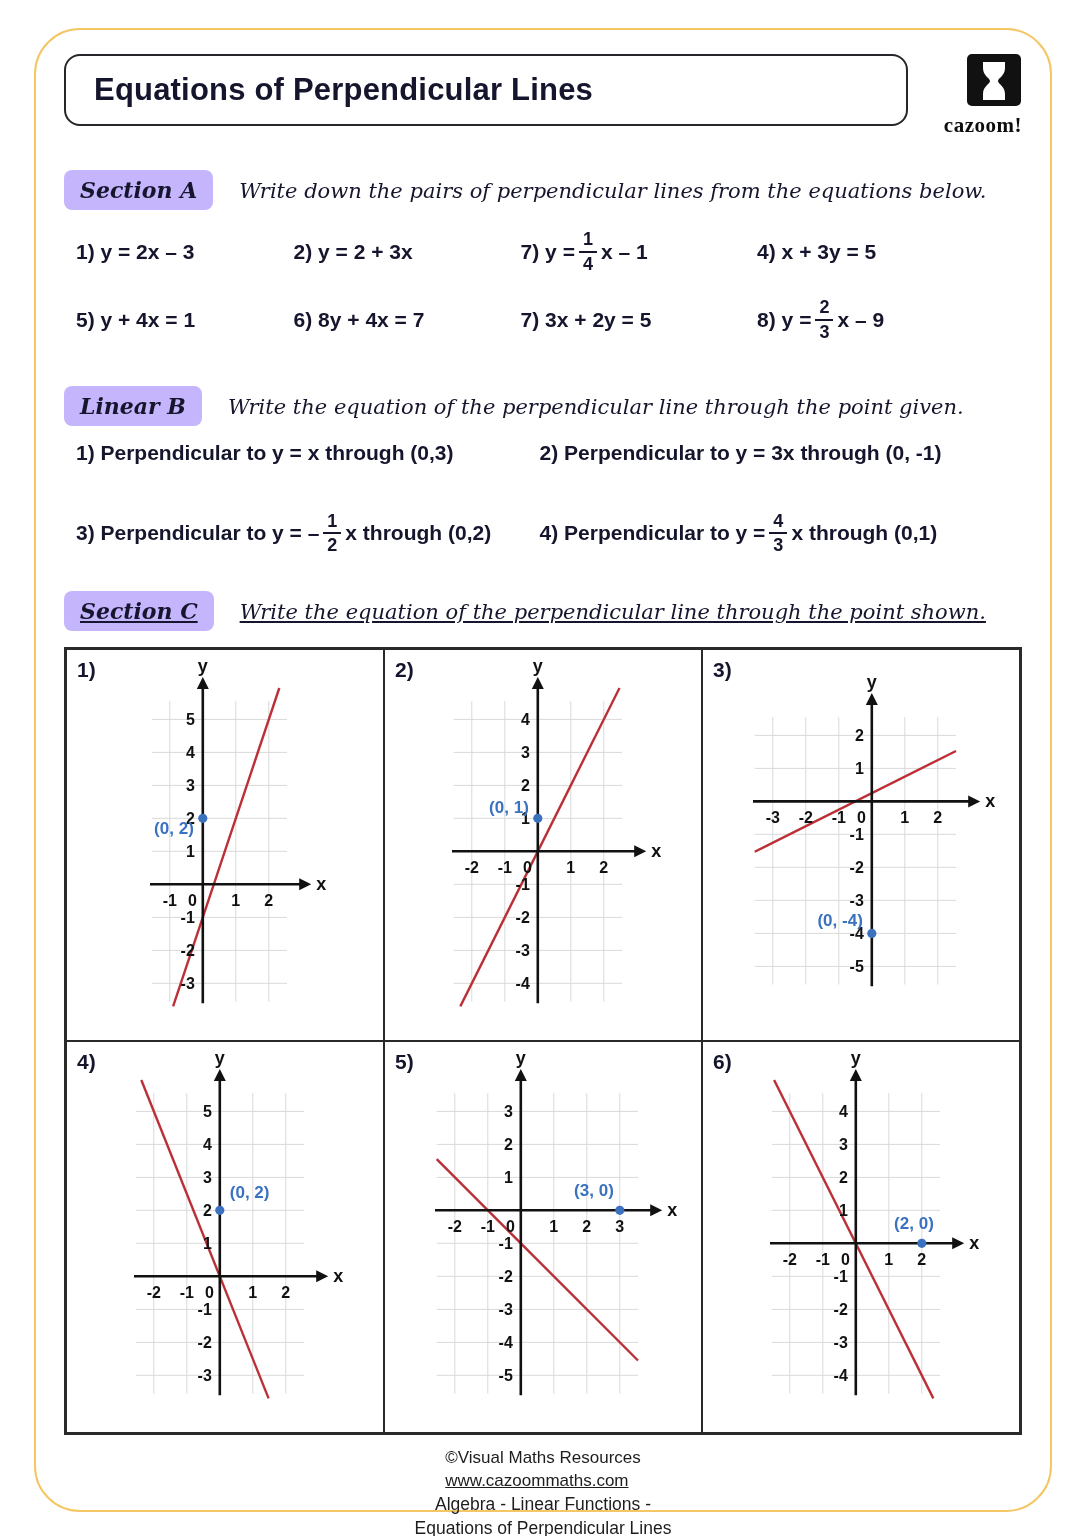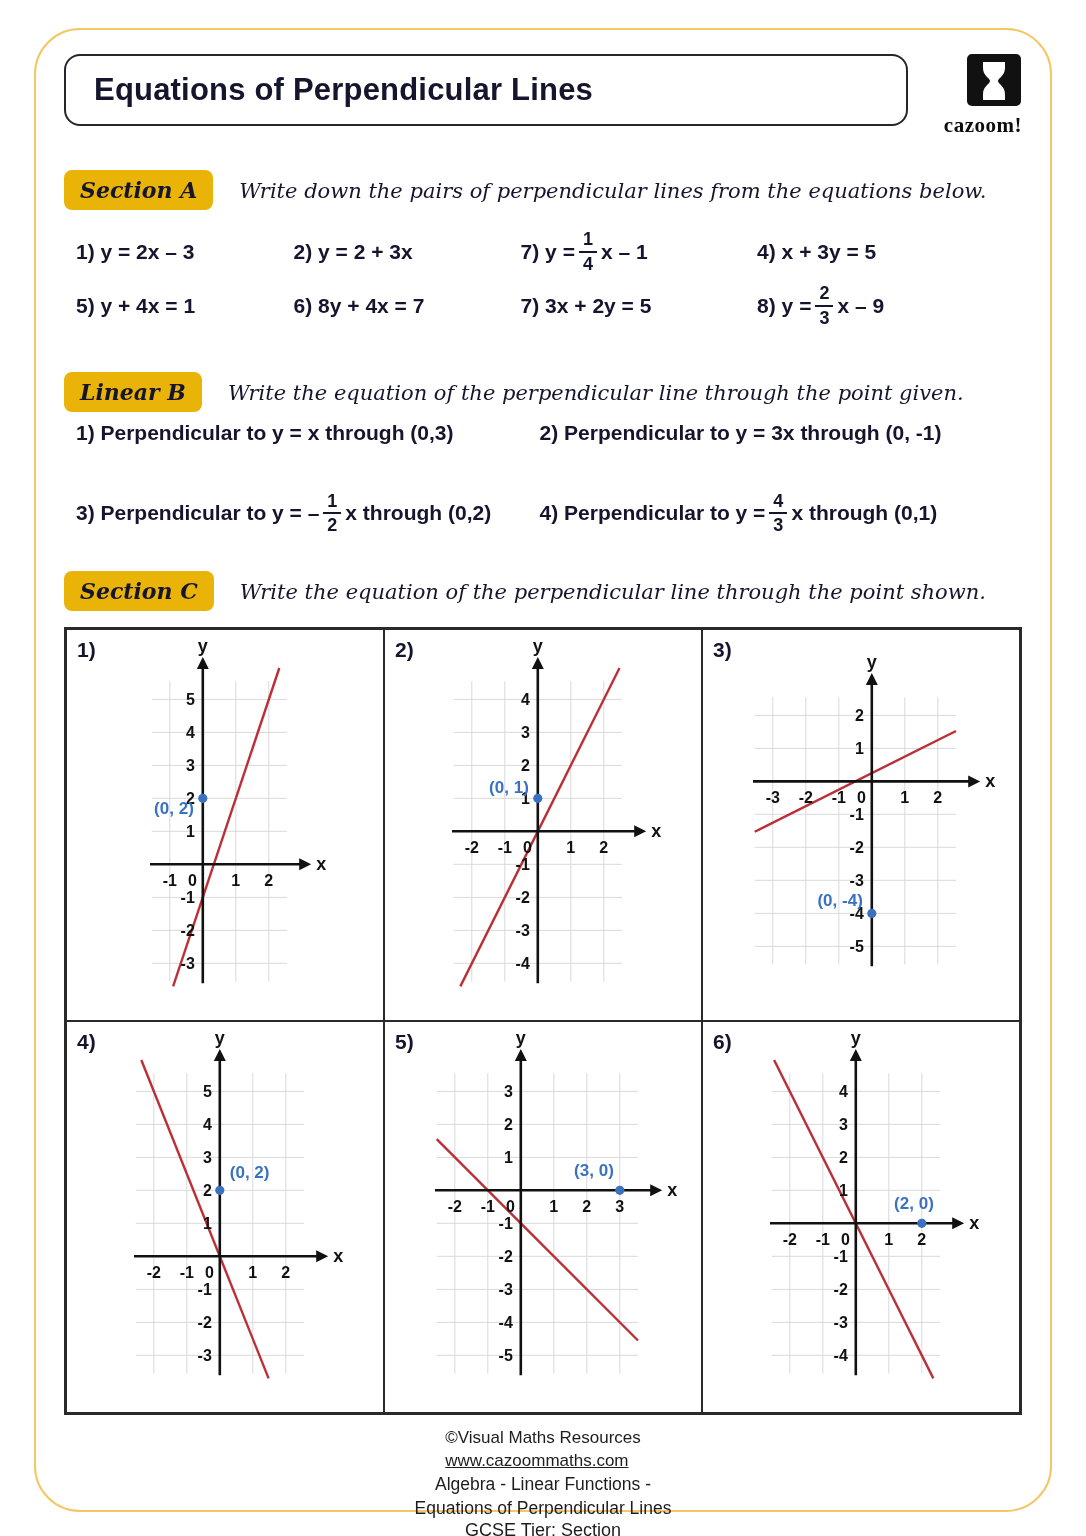--- a/index.html
+++ b/index.html
@@ -12,28 +12,28 @@
   .header-row{display:flex;align-items:flex-start;}
   .title-box{flex:1;border:2.5px solid #26262b;border-radius:16px;padding:16px 28px;background:#fff;}
   .title-box h1{margin:0;font-size:31px;font-weight:bold;color:#15152d;letter-spacing:.2px;}
   .logo{width:90px;margin-left:24px;text-align:right;padding-top:0;}
   .logo-text{font-family:"Liberation Serif", serif;font-weight:bold;font-size:21px;color:#0d0d0d;
         margin-top:1px;letter-spacing:.5px;}
 
   .section-head{display:flex;align-items:baseline;}
   .head-a{margin-top:32px;}
   .head-b{margin-top:44px;}
-  .head-c{margin-top:36px;}
-  .sec-label{background:#eab308;border-radius:8px;padding:7px 16px;
+  .head-c{margin-top:36px;text-decoration:underline;}
+  .sec-label{background:#c4b5fd;border-radius:8px;padding:7px 16px;
         font-family:"DejaVu Serif", serif;font-style:italic;font-weight:bold;font-size:22px;color:#15152d;white-space:nowrap;}
   .sec-instruction{margin-left:26px;font-family:"DejaVu Serif", serif;font-style:italic;font-size:21px;color:#15152d;}
 
-  .eq-grid{display:grid;grid-template-columns:23% 24% 25% 28%;margin-top:20px;row-gap:10px;
+  .eq-grid{display:grid;grid-template-columns:23% 24% 25% 28%;margin-top:20px;row-gap:24px;
         padding-left:12px;font-weight:bold;font-size:21px;color:#15152d;}
-  .items-grid{display:grid;grid-template-columns:49% 51%;margin-top:6px;row-gap:44px;
+  .items-grid{display:grid;grid-template-columns:49% 51%;margin-top:12px;row-gap:44px;
         padding-left:12px;font-weight:bold;font-size:21px;color:#15152d;}
   .eq{display:flex;align-items:center;white-space:nowrap;min-height:30px;}
   .frac{display:inline-flex;flex-direction:column;align-items:center;line-height:1.05;
         font-size:18px;margin:0 4px;}
   .frac .fnum{padding:0 4px 2px;border-bottom:2.2px solid currentColor;}
   .frac .fden{padding-top:2px;}
 
   .graph-table{margin-top:16px;border:2px solid #2a2a2a;display:grid;grid-template-columns:repeat(3,1fr);background:#fff;}
   .graph-cell{position:relative;border:1px solid #2a2a2a;height:390px;display:flex;
         align-items:center;justify-content:center;background:#fff;}

